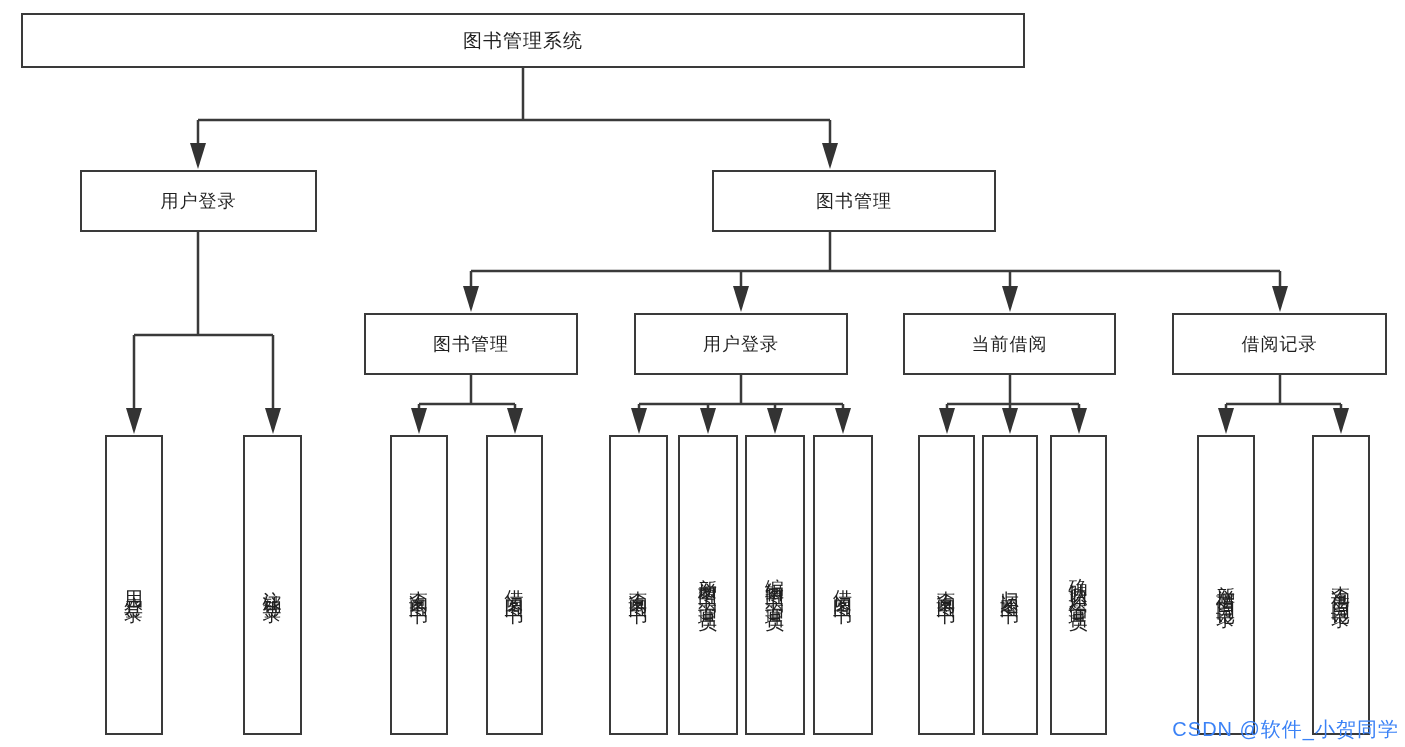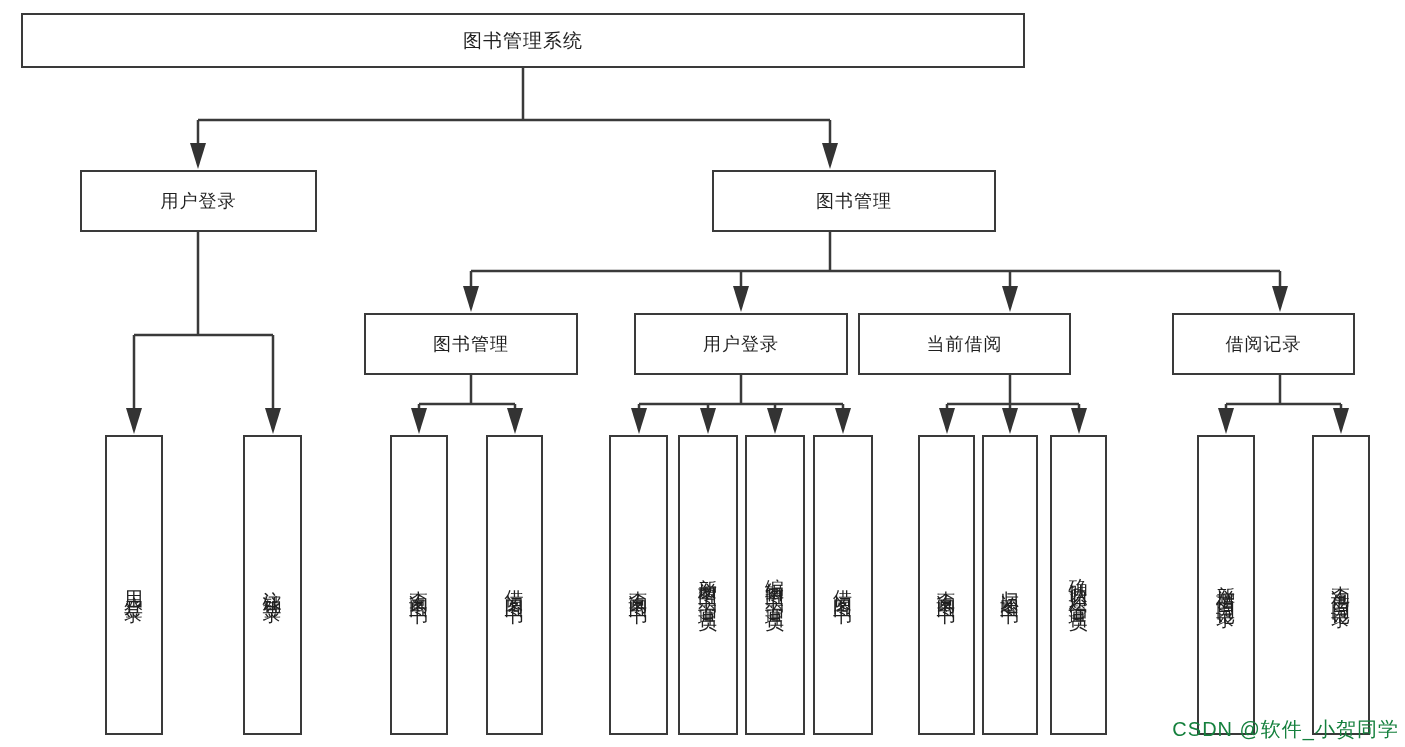--- a/index.html
+++ b/index.html
@@ -22,21 +22,21 @@
     border:2.5px solid #3a3a3a;z-index:1;
     display:flex;align-items:center;justify-content:center;
   }
   .vbox .vtxt{
     writing-mode:vertical-rl;text-orientation:mixed;
     font-size:19px;line-height:1;letter-spacing:5px;color:#1f1f1f;
     white-space:nowrap;
   }
   .watermark{
     position:absolute;right:6px;bottom:4px;z-index:2;
-    font-size:20px;color:#15803d;letter-spacing:1px;
+    font-size:20px;color:#3b82f6;letter-spacing:1px;
     pointer-events:none;
   }
 </style>
 </head>
 <body>
 
 <div class="stage">
 
   <svg class="wires" width="1405" height="747" viewBox="0 0 1405 747">
     <g stroke="#3a3a3a" stroke-width="2.5" fill="none">
@@ -91,24 +91,24 @@
   <div class="box" style="left:712px;top:170px;width:284px;height:62px;">
     <span>图书管理</span>
   </div>
 
   <div class="box" style="left:364px;top:313px;width:214px;height:62px;">
     <span>图书管理</span>
   </div>
   <div class="box" style="left:634px;top:313px;width:214px;height:62px;">
     <span>用户登录</span>
   </div>
-  <div class="box" style="left:858px;top:313px;width:213px;height:62px;">
+  <div class="box" style="left:903px;top:313px;width:213px;height:62px;">
     <span>当前借阅</span>
   </div>
-  <div class="box" style="left:1172px;top:313px;width:183px;height:62px;">
+  <div class="box" style="left:1172px;top:313px;width:215px;height:62px;">
     <span>借阅记录</span>
   </div>
 
   <div class="vbox" style="left:105px;top:435px;width:58px;height:300px;">
     <span class="vtxt">用户登录</span>
   </div>
   <div class="vbox" style="left:243px;top:435px;width:59px;height:300px;">
     <span class="vtxt">注销登录</span>
   </div>
 

